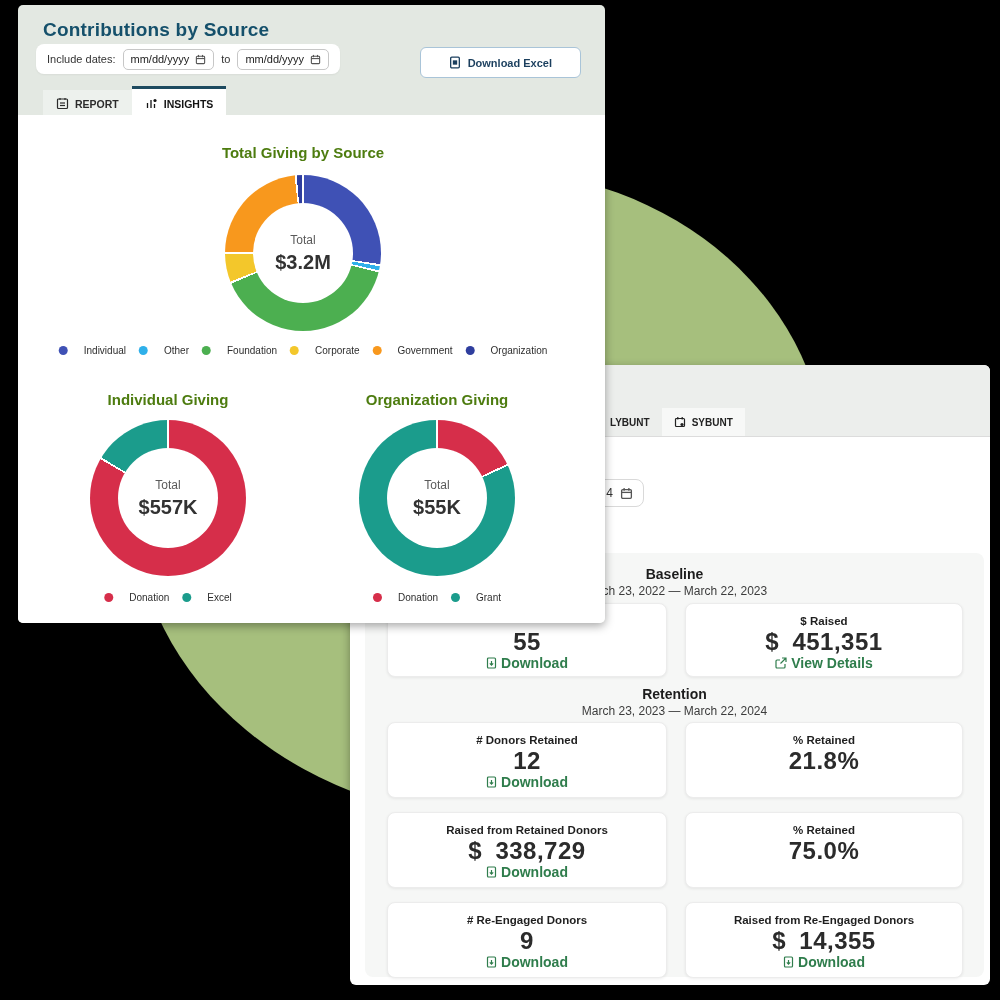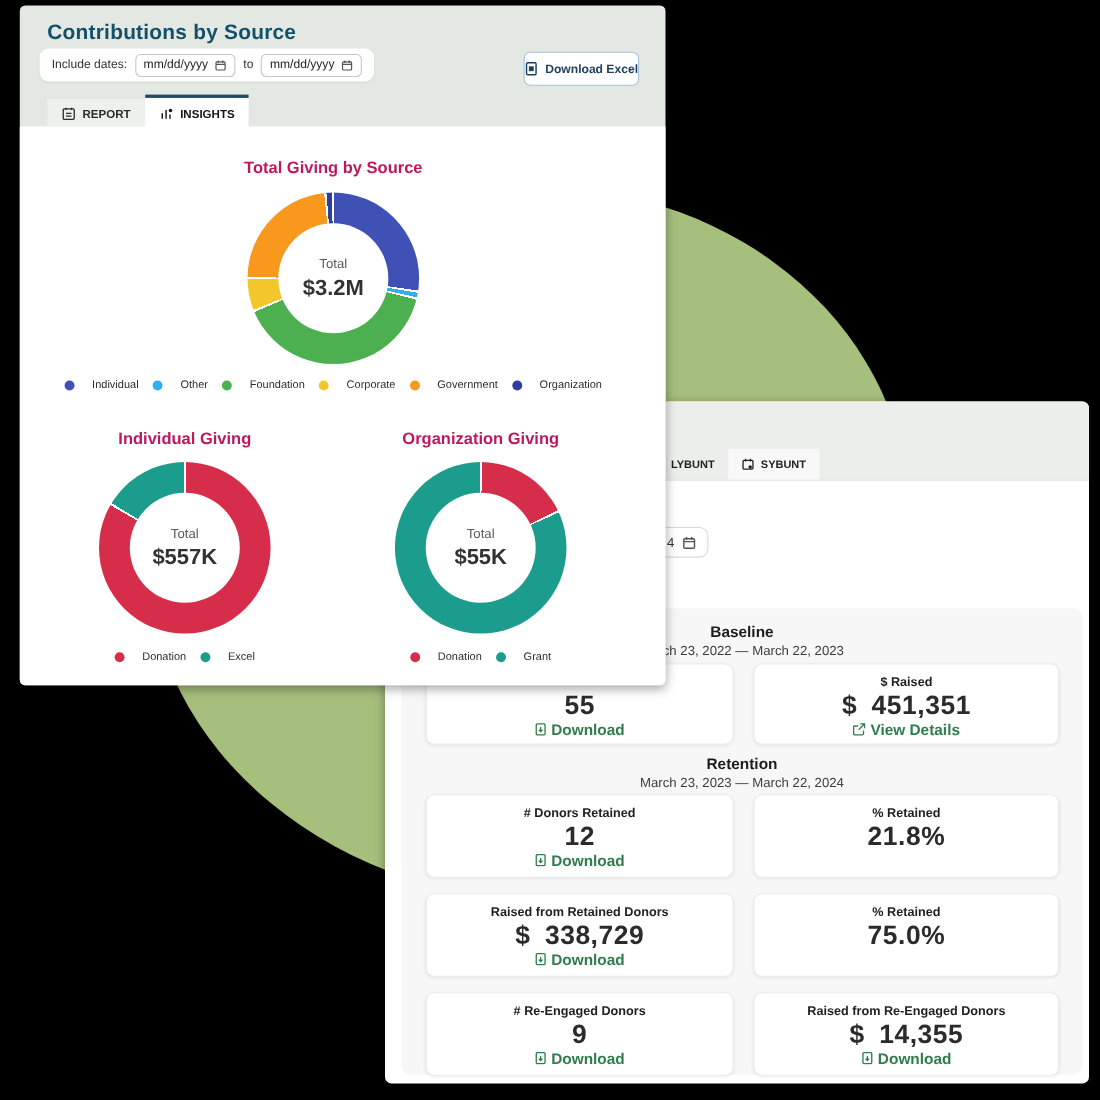--- a/index.html
+++ b/index.html
@@ -13,29 +13,29 @@
   
   .card1{position:absolute;left:18px;top:5px;width:587px;height:618px;background:#e3e8e2;
          border-radius:5px;box-shadow:0 3px 10px rgba(0,0,0,.35);z-index:3;}
   .card1 h1{position:absolute;left:25px;top:14px;margin:0;font-size:19px;font-weight:bold;color:#15506b;letter-spacing:.2px;}
   .filterbar{position:absolute;left:18px;top:39px;height:30px;background:#fff;border-radius:8px;
              display:flex;align-items:center;gap:7px;padding:0 11px;box-shadow:0 1px 2px rgba(0,0,0,.05);}
   .filterbar .flabel{font-size:11px;color:#333;}
   .dateinput{display:flex;align-items:center;gap:6px;background:#fff;border:1px solid #c7c7c7;border-radius:5px;
              height:21px;padding:0 7px;font-size:11px;color:#222;}
   .dl-btn{position:absolute;right:24px;top:42px;display:flex;align-items:center;gap:7px;background:#fff;
-          border:1px solid #a9c4d8;border-radius:6px;padding:8px 0;font-size:11px;font-weight:bold;color:#1b3f5e;cursor:pointer;}
+          border:1px solid #a9c4d8;border-radius:6px;padding:8px 28px;font-size:11px;font-weight:bold;color:#1b3f5e;cursor:pointer;}
   .tabs1{position:absolute;left:25px;top:81px;display:flex;align-items:flex-end;}
   .tab{display:flex;align-items:center;gap:6px;font-size:10.5px;font-weight:bold;color:#2b2b2b;
        padding:7px 13px;background:#edf1ed;cursor:pointer;}
   .tab.active{background:#fff;border-top:3px solid #1d4a5f;padding-top:8px;color:#131313;}
   .panel1{position:absolute;left:0;top:110px;width:587px;height:508px;background:#fff;border-radius:0 0 5px 5px;}
 
   
-  .donut-title{position:absolute;transform:translateX(-50%);font-size:15px;font-weight:bold;color:#be185d;white-space:nowrap;}
+  .donut-title{position:absolute;transform:translateX(-50%);font-size:15px;font-weight:bold;color:#4d7c0f;white-space:nowrap;}
   .donut{position:absolute;width:156px;height:156px;border-radius:50%;}
   .donut::after{content:"";position:absolute;inset:28px;background:#fff;border-radius:50%;}
   .donut-center{position:absolute;inset:0;display:flex;flex-direction:column;align-items:center;justify-content:center;z-index:2;}
   .donut-center .c-label{font-size:12px;color:#5a5a5a;margin-bottom:4px;}
   .donut-center .c-value{font-size:20px;font-weight:bold;color:#323232;}
   .legend{position:absolute;transform:translateX(-50%);display:flex;gap:13px;align-items:center;white-space:nowrap;}
   .lg-item{display:flex;align-items:center;gap:16px;font-size:10px;color:#2e2e2e;cursor:pointer;}
   .lg-dot{width:9px;height:9px;border-radius:50%;display:inline-block;}
 
   

